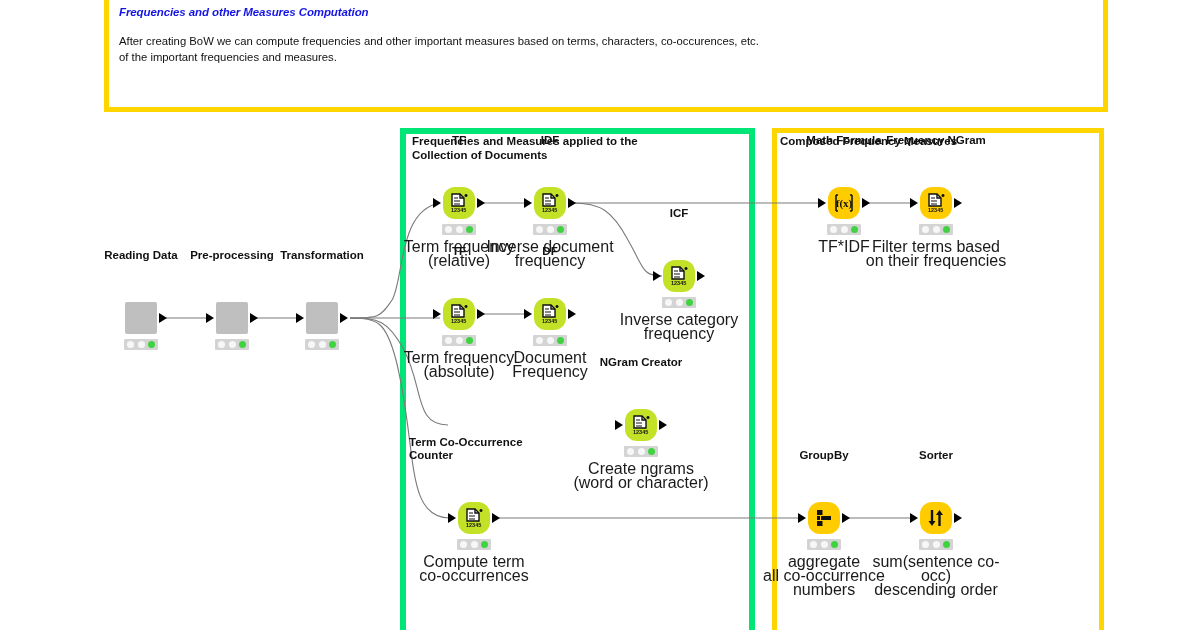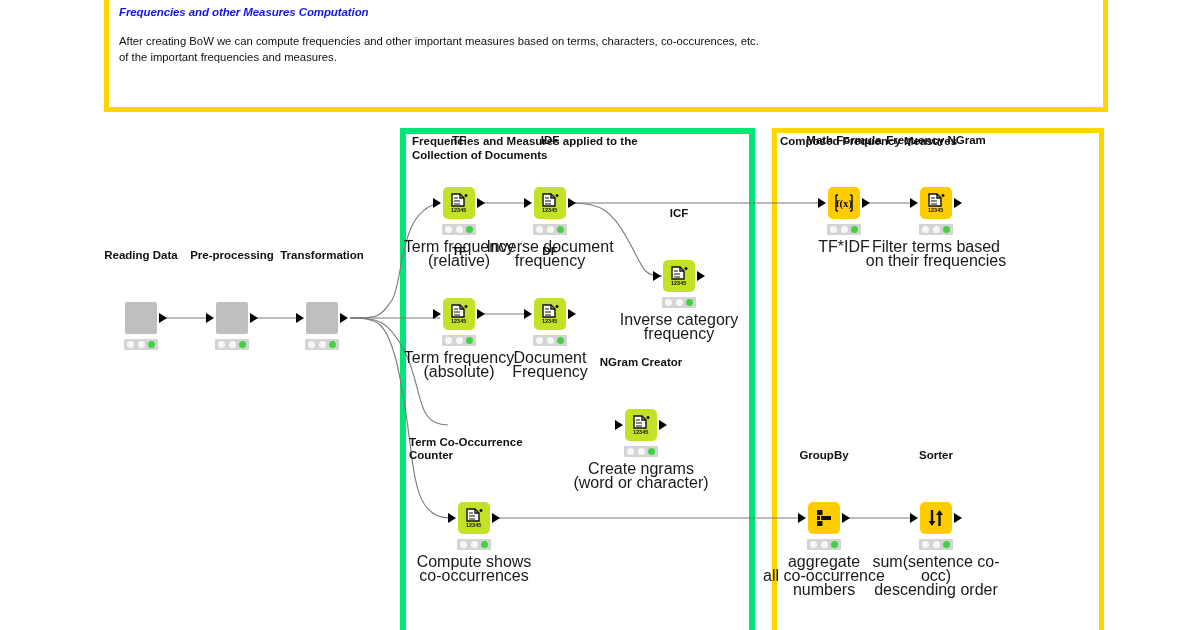--- a/index.html
+++ b/index.html
@@ -106,21 +106,21 @@
     text-align: left;
     line-height: 13px;
   }
   .node-title.two-line { white-space: normal; width: 130px; bottom: 40px; }
   .node-body {
     position: absolute;
     left: -16px;
     top: 0;
     width: 32px;
     height: 32px;
-    border-radius: 5px;
+    border-radius: 12px;
     display: flex;
     align-items: center;
     justify-content: center;
   }
   .node-body.grey    { background: #BFBFBF; border-radius: 2px; }
   .node-body.green   { background: #C3E227; }
   .node-body.yellow  { background: #FFCC00; }
 
   .port {
     position: absolute;
@@ -399,21 +399,21 @@
         <text x="2" y="19" font-size="5.5" font-family="Liberation Sans, sans-serif" font-weight="bold" fill="#111">12345</text>
       </svg>
     </div>
     <span class="port in"></span>
     <span class="port out"></span>
     <div class="status">
         <i></i>
         <i></i>
         <i class="on"></i>
       </div>
-    <div class="node-sub">Compute shows
+    <div class="node-sub">Compute term
 co-occurrences</div>
   </div>
 
   <div class="node" style="left:844px; top:187px;">
     <div class="node-title">Math Formula</div>
     <div class="node-body yellow">
       <svg width="22" height="20" viewBox="0 0 22 20">
         <path d="M3 2 h2 M3 2 v16 M3 18 h2" stroke="#111" stroke-width="1.5" fill="none"></path>
         <path d="M19 2 h-2 M19 2 v16 M19 18 h-2" stroke="#111" stroke-width="1.5" fill="none"></path>
         <text x="11" y="14" font-size="11" font-family="Liberation Serif, serif" font-weight="bold" fill="#111" text-anchor="middle">f(x)</text>

